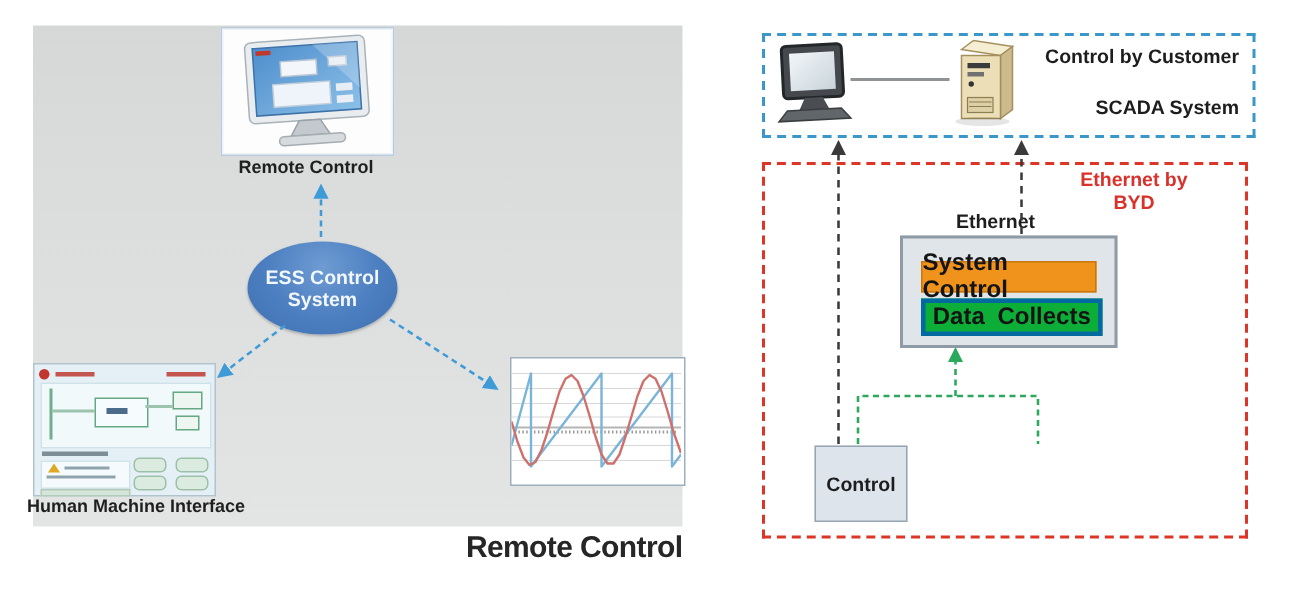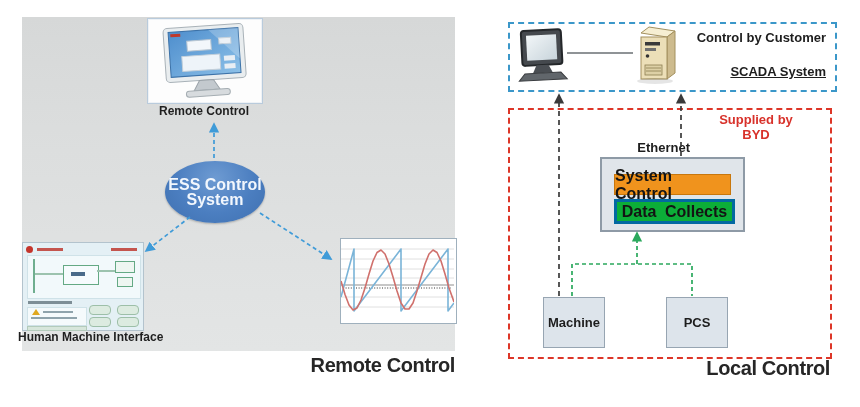--- a/index.html
+++ b/index.html
@@ -11,35 +11,35 @@
   
   .gray-panel{left:22px;top:17px;width:433px;height:334px;
     background:linear-gradient(180deg,#d6d8d8 0%,#dcdede 40%,#e3e5e5 100%);}
   .monitor-box{left:147px;top:18px;width:114px;height:84px;background:#fdfdfd;
     border:1px solid #b9cbdc;box-shadow:0 0 0 1px #eef2f6 inset;}
   .node-label{font-size:12px;font-weight:bold;color:#1f1f1f;text-align:center;}
   .remote-label{left:147px;top:104px;width:114px;}
   .ess-ellipse{left:165px;top:161px;width:100px;height:62px;border-radius:50%;
     background:radial-gradient(ellipse at 50% 28%,#6e9bd2 0%,#4b7ec0 55%,#3f70b0 100%);
     display:flex;flex-direction:column;align-items:center;justify-content:center;
-    color:#f2f7fd;font-weight:bold;font-size:16px;line-height:15px;
+    color:#f2f7fd;font-weight:bold;font-size:13px;line-height:15px;
     box-shadow:0 1px 2px rgba(0,0,0,0.25);}
   .hmi-shot{left:22px;top:242px;width:120px;height:87px;background:#e4f0f5;
     border:1px solid #b3c3cd;}
   .hmi-label{left:18px;top:330px;width:150px;text-align:left;}
   .chart-box{left:340px;top:238px;width:115px;height:84px;background:#ffffff;
     border:1px solid #9fb0bd;}
   .chart-label{left:340px;top:324px;width:115px;}
   .panel-title{font-size:20px;font-weight:bold;color:#262626;letter-spacing:-0.4px;}
   .remote-title{left:280px;top:354px;width:175px;text-align:right;}
   .local-title{left:660px;top:357px;width:170px;text-align:right;}
   
   .scada-box{left:508px;top:22px;width:325px;height:66px;border:2px dashed #3b97c9;background:#ffffff;}
   .supplied-customer{left:664px;top:30px;width:162px;text-align:right;font-size:13px;font-weight:bold;color:#1d1d1d;}
-  .scada-label{left:664px;top:64px;width:162px;text-align:right;font-size:13px;font-weight:bold;color:#1d1d1d;text-decoration:underline;}
+  .scada-label{left:664px;top:64px;width:162px;text-align:right;font-size:13px;font-weight:bold;color:#1d1d1d;}
   .byd-box{left:508px;top:108px;width:320px;height:247px;border:2px dashed #dd3628;}
   .supplied-byd{left:696px;top:112px;width:120px;text-align:center;font-size:13px;line-height:15px;
     font-weight:bold;color:#d8322b;}
   .ethernet-label{left:598px;top:140px;width:92px;text-align:right;font-size:13px;font-weight:bold;color:#1d1d1d;}
   .controller-box{left:600px;top:157px;width:141px;height:71px;background:#e0e5ea;
     border:2px solid #8e9aa6;}
   .bar{left:12px;width:115px;height:19px;display:flex;align-items:center;justify-content:center;
     font-size:16px;font-weight:bold;color:#141414;word-spacing:4px;}
   .bar-orange{top:15px;background:#f0931d;border:1px solid #c8770d;}
   .bar-green{top:40px;background:#0cae38;border:3px solid #0369a1;}
@@ -162,35 +162,33 @@
     <rect x="14" y="41" width="17" height="10" fill="#ddd0a6" stroke="#8d7d52" stroke-width="0.8"></rect>
     <line x1="15" y1="44" x2="30" y2="44" stroke="#8d7d52" stroke-width="0.8"></line>
     <line x1="15" y1="47" x2="30" y2="47" stroke="#8d7d52" stroke-width="0.8"></line>
     <ellipse cx="24" cy="57" rx="18" ry="3" fill="#000000" opacity="0.10"></ellipse>
   </svg>
 
   <div class="abs supplied-customer">Control by Customer</div>
   <div class="abs scada-label">SCADA System</div>
 
   <div class="abs supplied-byd">
-    <span>Supplied by</span><br>
+    <span>Ethernet by</span><br>
     <span>BYD</span>
   </div>
 
   <div class="abs ethernet-label">Ethernet</div>
 
   <div class="abs controller-box">
     <div class="abs bar bar-orange">System Control</div>
     <div class="abs bar bar-green">Data Collects</div>
   </div>
 
-  <div class="abs small-box battery-box">Machine</div>
-  <div class="abs small-box pcs-box">PCS</div>
-
-  <div class="abs panel-title local-title">Local Control</div>
+  <div class="abs small-box battery-box">Control</div>
+
 
   <svg class="abs overlay" width="860" height="407" viewBox="0 0 860 407">
     <defs>
       <marker id="ab" markerWidth="8" markerHeight="8" refX="5" refY="3" orient="auto">
         <path d="M0,0 L6,3 L0,6 Z" fill="#3f9bd8"></path>
       </marker>
       <marker id="ak" markerWidth="8" markerHeight="8" refX="5" refY="3" orient="auto">
         <path d="M0,0 L6,3 L0,6 Z" fill="#3a3a3a"></path>
       </marker>
       <marker id="ag" markerWidth="8" markerHeight="8" refX="5" refY="3" orient="auto">

